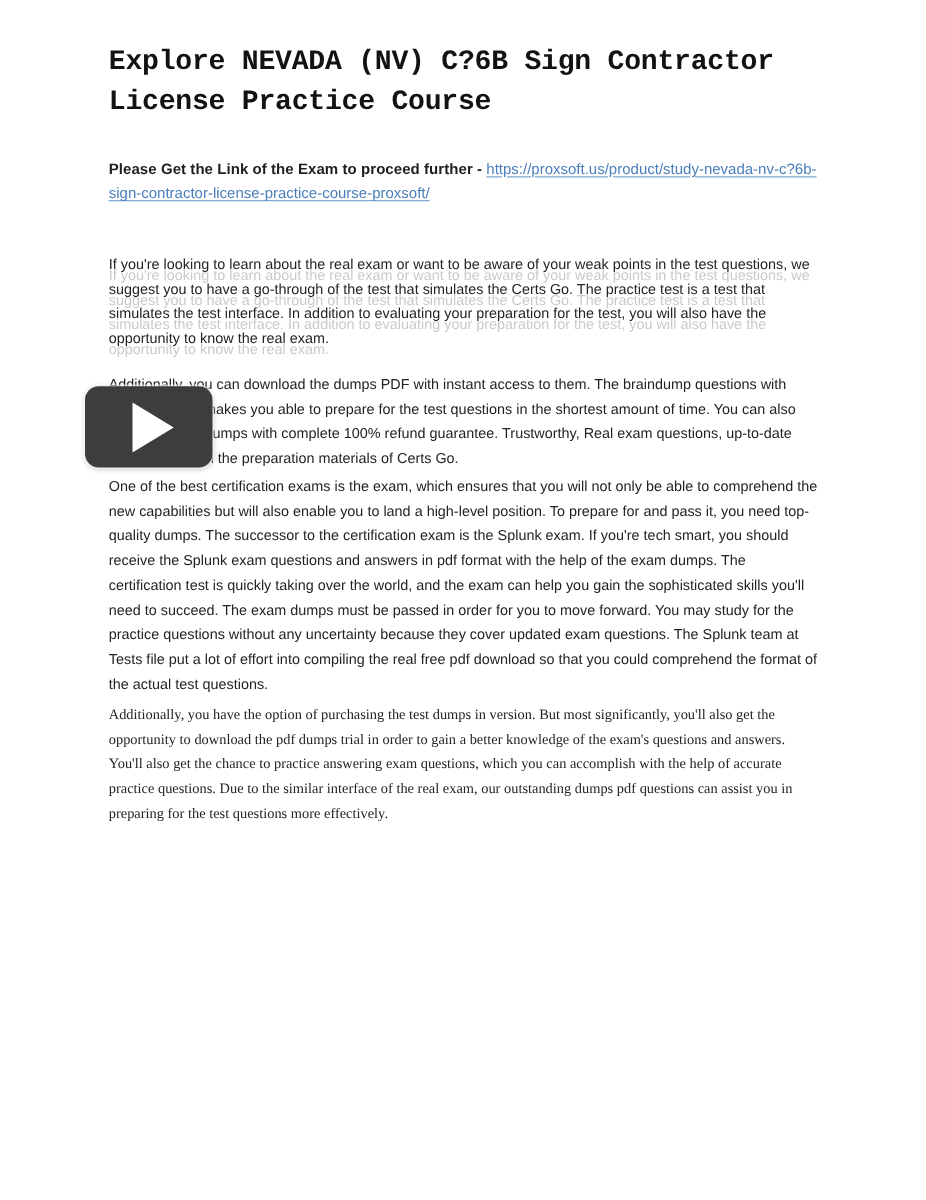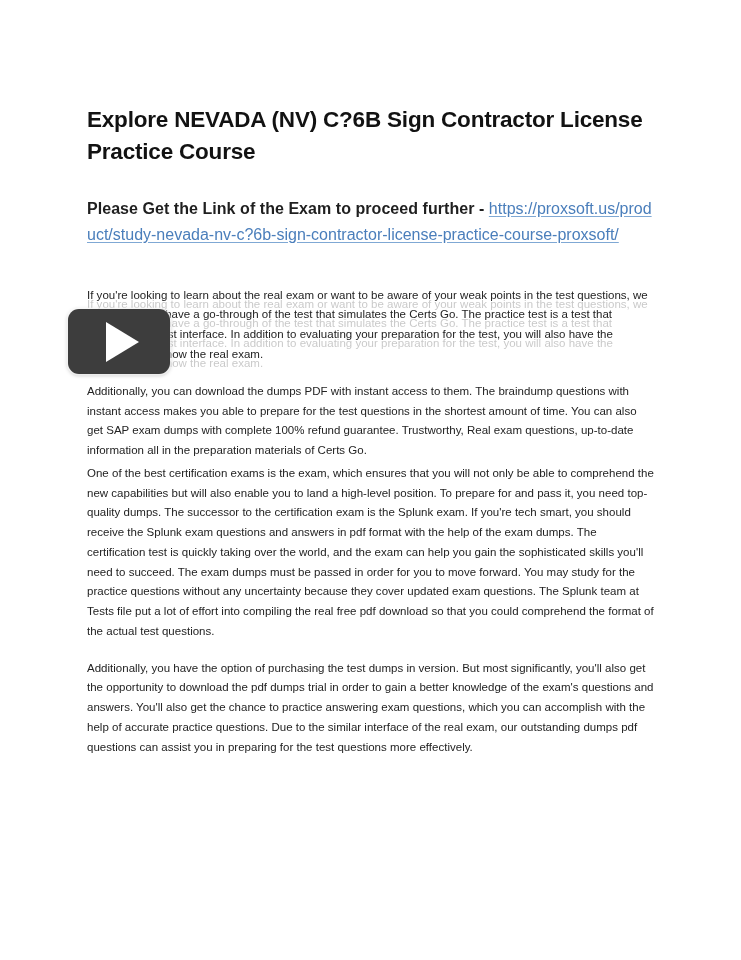--- a/index.html
+++ b/index.html
@@ -25,33 +25,33 @@
   .content {
     position: absolute;
     left: 87px;
     top: 0;
     width: 568px;
   }
 
   
   .doc-title {
     margin: 0;
-    padding-top: 104px;
+    padding-top: 34px;
     font-size: 22.5px;
     line-height: 1.42;
     font-weight: 700;
     letter-spacing: -0.2px;
     color: #121212;
-    font-family: Liberation Sans, sans-serif;
+    font-family: Liberation Mono, monospace;
   }
 
   
   .link-block {
     margin-top: 28px;
-    font-size: 16px;
+    font-size: 12px;
     line-height: 1.62;
     color: #1f1f1f;
   }
   .link-lead {
     font-weight: 700;
     letter-spacing: 0.05px;
   }
   .exam-link {
     color: #4a7ebb;
     text-decoration: underline;
@@ -66,21 +66,21 @@
     font-size: 11.5px;
     line-height: 1.72;
     color: #232323;
     margin: 0;
     letter-spacing: 0.01px;
     text-align: left;
   }
   .para-1 { margin-top: 38px; position: relative; }
   .para-2 { margin-top: 17px; }
   .para-3 { margin-top: 3px; }
-  .para-4 { margin-top: 17px; }
+  .para-4 { margin-top: 4px; font-family: Liberation Serif, serif; }
 
   
   .ghost {
     position: absolute;
     left: 0;
     top: 9px;
     width: 100%;
     font-size: 11.5px;
     line-height: 1.72;
     color: rgba(120,120,120,0.40);

